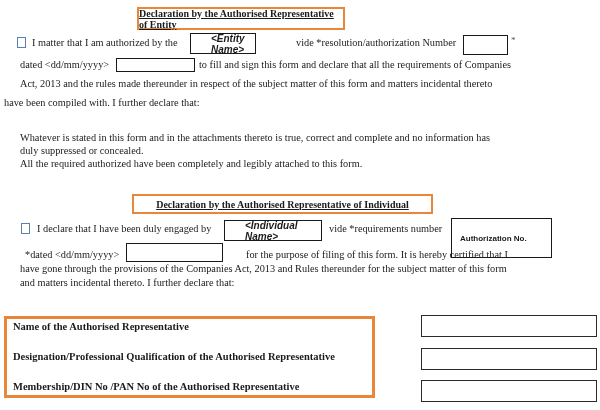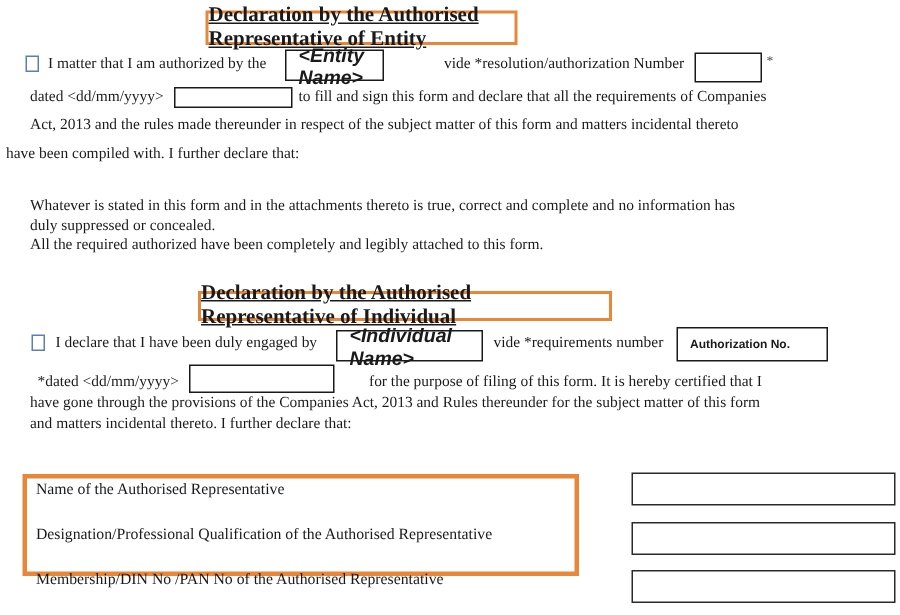--- a/index.html
+++ b/index.html
@@ -1,25 +1,25 @@
 <!DOCTYPE html>
 <html><head>
 <meta charset="utf-8">
 <style>
   html, body { margin:0; padding:0; background:#ffffff; }
   body { width:600px; height:410px; position:relative; overflow:hidden;
          font-family:"Liberation Serif", serif; color:#1a1a1a; font-size:10.3px; }
   .abs { position:absolute; white-space:nowrap; }
   .title-box { position:absolute; border:2.5px solid #e8873a; background:#fff;
                display:flex; align-items:center; justify-content:center; box-sizing:border-box; }
-  .title-box span { font-weight:bold; text-decoration:underline; font-size:14px; }
+  .title-box span { font-weight:bold; text-decoration:underline; font-size:10px; }
   .cb { position:absolute; width:9px; height:11px; border:1.6px solid #5b7fb5; background:#fff; box-sizing:border-box; }
   .field { position:absolute; border:1.3px solid #1a1a1a; background:#fff; box-sizing:border-box;
            font-family:"Liberation Sans", sans-serif; display:flex; align-items:center; }
-  .field.ph { font-style:italic; font-weight:bold; font-size:13px; padding-left:8px; }
+  .field.ph { font-style:italic; font-weight:bold; font-size:10px; padding-left:20px; }
   .field.auth { font-weight:bold; font-size:8px; padding-left:8px; }
   .orange-group { position:absolute; border:3px solid #e8873a; box-sizing:border-box; background:#fff; }
   .orange-group .lbl { position:absolute; left:6px; font-size:10.5px; white-space:nowrap; }
   .rfield { position:absolute; border:1.6px solid #2a2a2a; background:#fff; box-sizing:border-box; }
 </style>
 </head>
 <body>
 
 <div class="title-box" style="left:137px; top:7px; width:208px; height:23px;">
   <span>Declaration by the Authorised Representative of Entity</span>
@@ -35,37 +35,37 @@
 <div class="abs" style="left:20px; top:59px;text-align:right;">dated &lt;dd/mm/yyyy&gt;</div>
 <div class="field" style="left:116px; top:58px; width:79px; height:14px;"></div>
 <div class="abs" style="left:199px; top:59px;">to fill and sign this form and declare that all the requirements of Companies</div>
 <div class="abs" style="left:20px; top:78px;">Act, 2013 and the rules made thereunder in respect of the subject matter of this form and matters incidental thereto</div>
 <div class="abs" style="left:4px; top:97px;">have been compiled with. I further declare that:</div>
 
 <div class="abs" style="left:20px; top:132px;">Whatever is stated in this form and in the attachments thereto is true, correct and complete and no information has</div>
 <div class="abs" style="left:20px; top:145px;">duly suppressed or concealed.</div>
 <div class="abs" style="left:20px; top:158px;">All the required authorized have been completely and legibly attached to this form.</div>
 
-<div class="title-box" style="left:132px; top:194px; width:276px; height:20px;">
+<div class="title-box" style="left:132px; top:194px; width:301px; height:20px;">
   <span>Declaration by the Authorised Representative of Individual</span>
 </div>
 
 <div class="cb" style="left:21px; top:223px;"></div>
 <div class="abs" style="left:37px; top:223px;">I declare that I have been duly engaged by</div>
 <div class="field ph" style="left:224px; top:220px; width:98px; height:21px;">&lt;Individual Name&gt;</div>
 <div class="abs" style="left:329px; top:223px;">vide *requirements number</div>
-<div class="field auth" style="left:451px; top:218px; width:101px; height:23px;">Authorization No.</div>
+<div class="field auth" style="left:451px; top:218px; width:101px; height:40px;">Authorization No.</div>
 
 <div class="abs" style="left:25px; top:249px;">*dated &lt;dd/mm/yyyy&gt;</div>
 <div class="field" style="left:126px; top:243px; width:97px; height:19px;"></div>
 <div class="abs" style="left:246px; top:249px;">for the purpose of filing of this form. It is hereby certified that I</div>
 <div class="abs" style="left:20px; top:263px;">have gone through the provisions of the Companies Act, 2013 and Rules thereunder for the subject matter of this form</div>
 <div class="abs" style="left:20px; top:277px;">and matters incidental thereto. I further declare that:</div>
 
-<div class="orange-group" style="left:15px; top:316px; width:371px; height:68px;">
+<div class="orange-group" style="left:4px; top:316px; width:371px; height:82px;font-weight:bold;">
   <div class="lbl" style="top:2px;">Name of the Authorised Representative</div>
   <div class="lbl" style="top:32px;">Designation/Professional Qualification of the Authorised Representative</div>
   <div class="lbl" style="top:62px;">Membership/DIN No /PAN No of the Authorised Representative</div>
 </div>
 
 <div class="rfield" style="left:421px; top:315px; width:176px; height:22px;"></div>
 <div class="rfield" style="left:421px; top:348px; width:176px; height:22px;"></div>
 <div class="rfield" style="left:421px; top:380px; width:176px; height:22px;"></div>
 
 </body></html>

